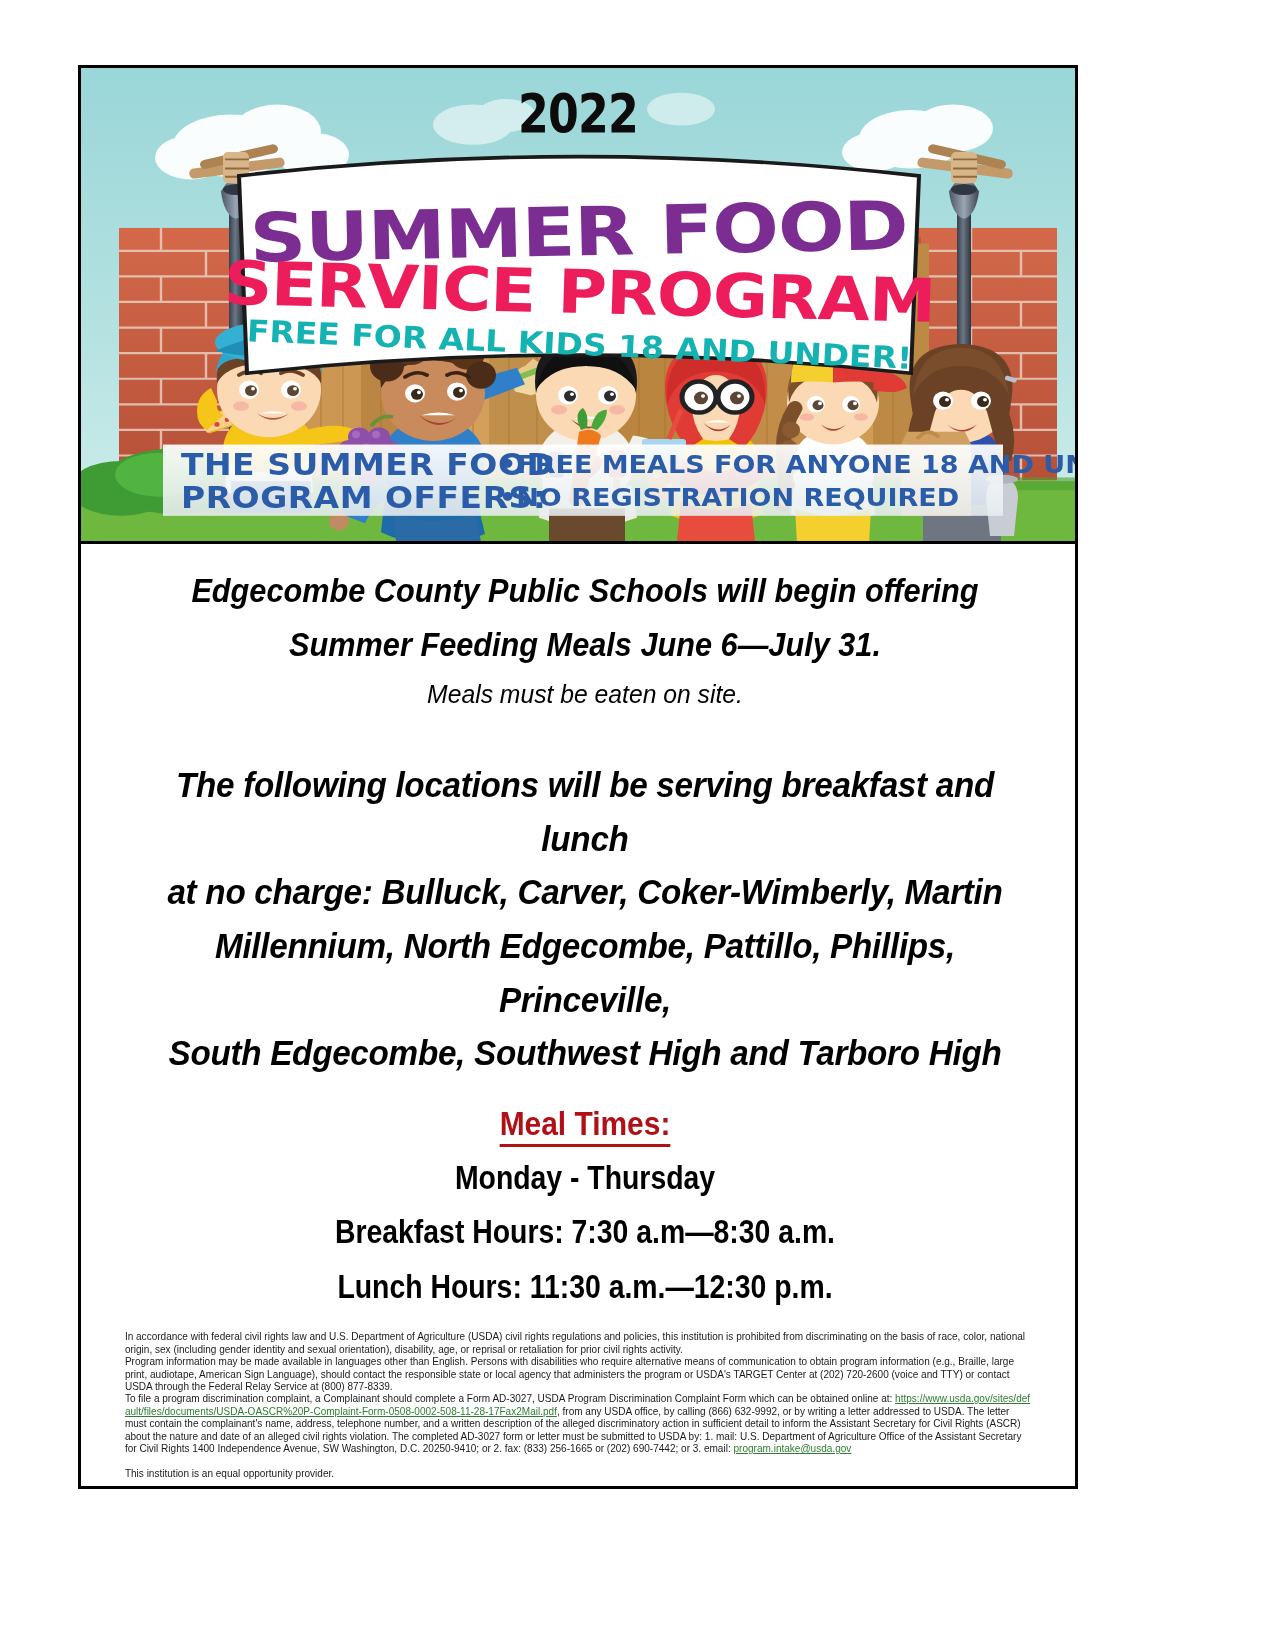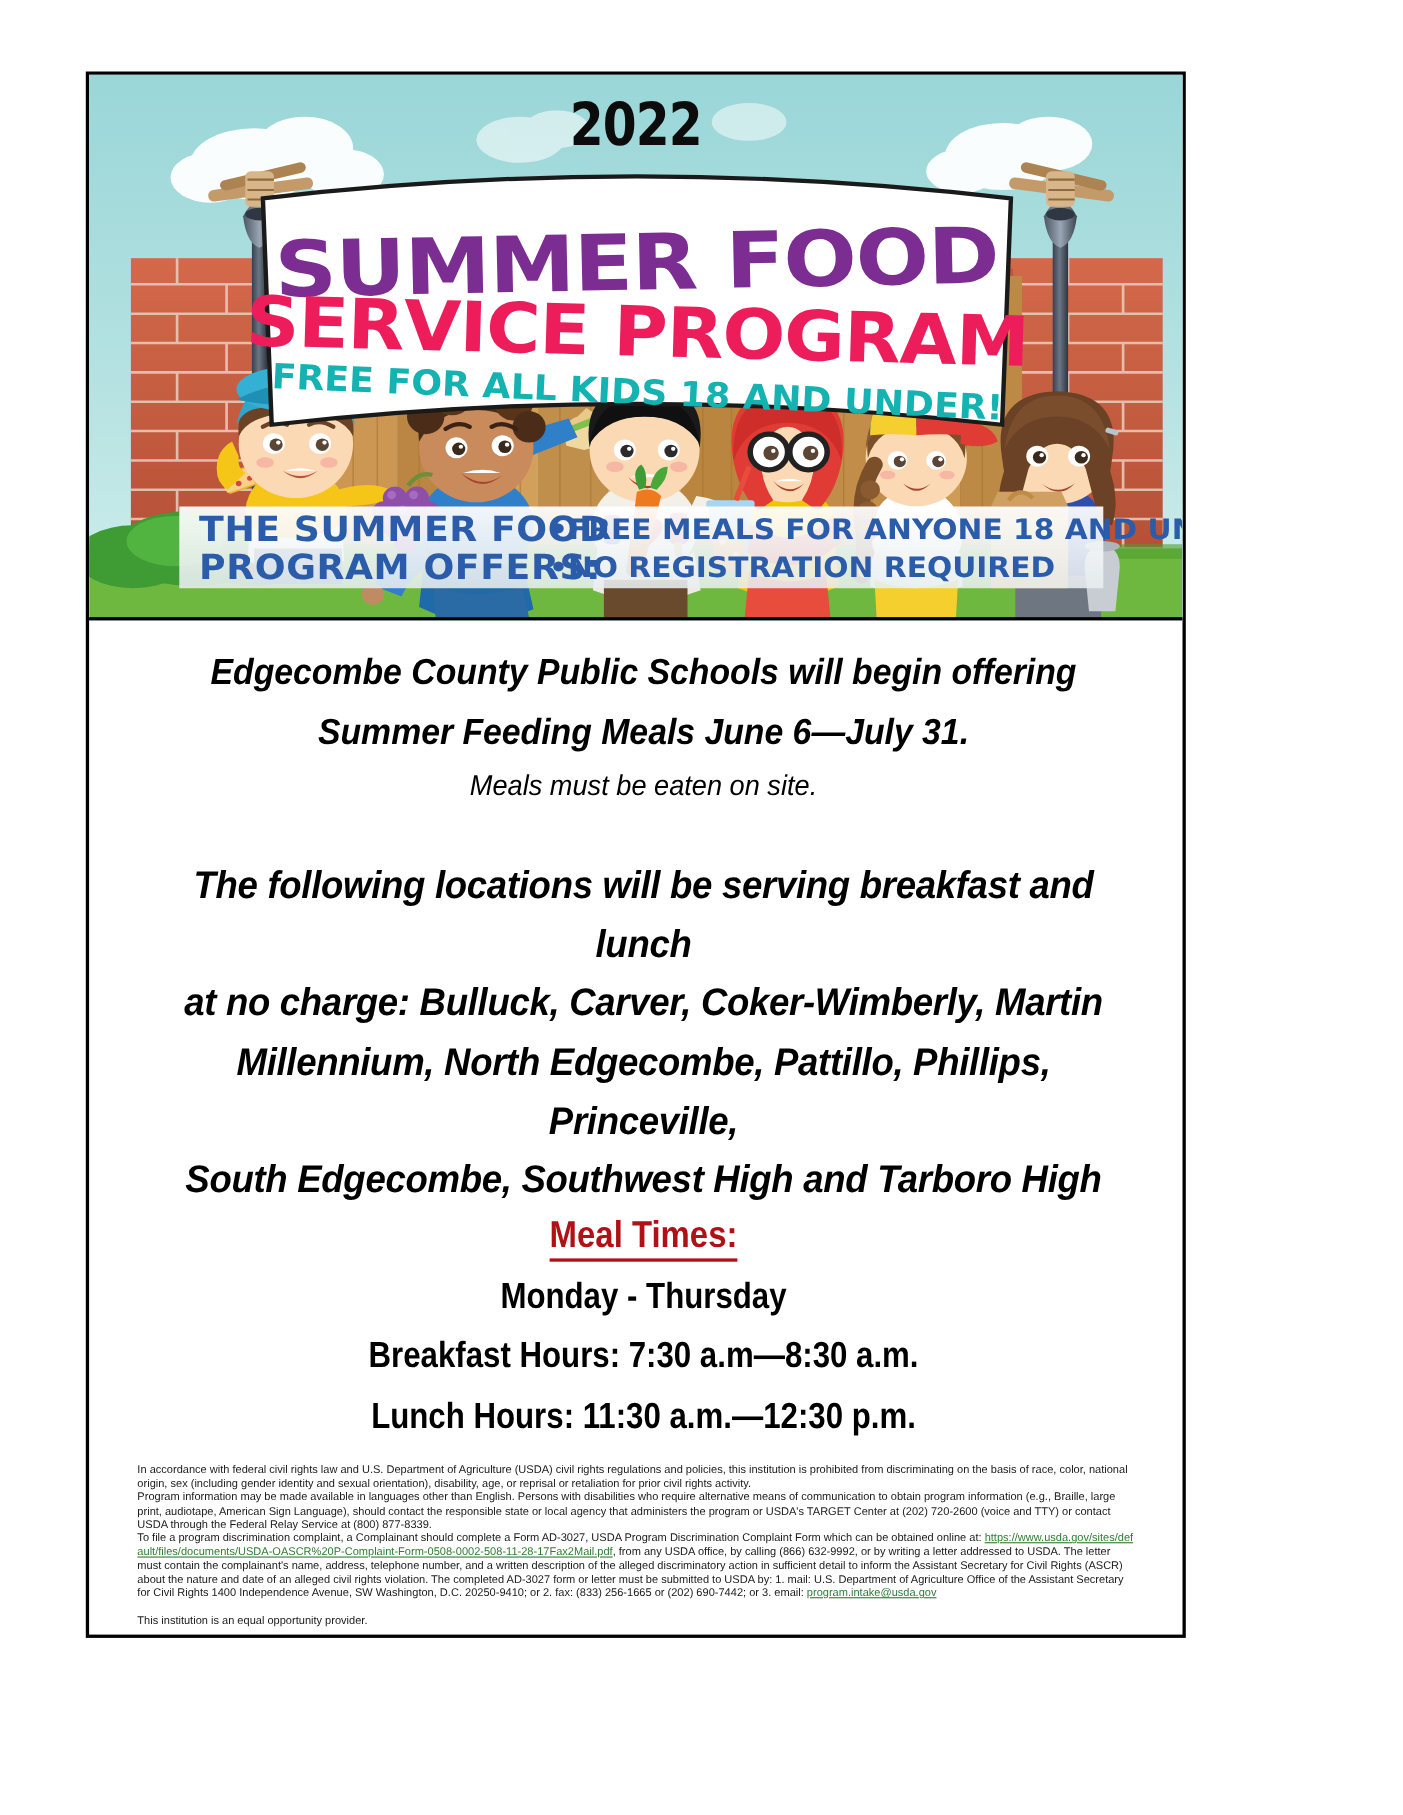--- a/index.html
+++ b/index.html
@@ -103,21 +103,21 @@
     font-size: 35px;
     line-height: 1.53;
     color: #000;
     margin-top: 44px;
     letter-spacing: -0.3px;
     transform: scaleX(0.95);
   }
 
   .meal-times-head {
     text-align: center;
-    margin-top: 4px;
+    margin-top: 24px;
   }
   .meal-times-head span {
     font-family: "Liberation Sans", sans-serif;
     font-weight: bold;
     font-size: 34px;
     color: #B01116;
     border-bottom: 3px solid #B01116;
     padding-bottom: 1px;
     display: inline-block;
     transform: scaleX(0.88);

